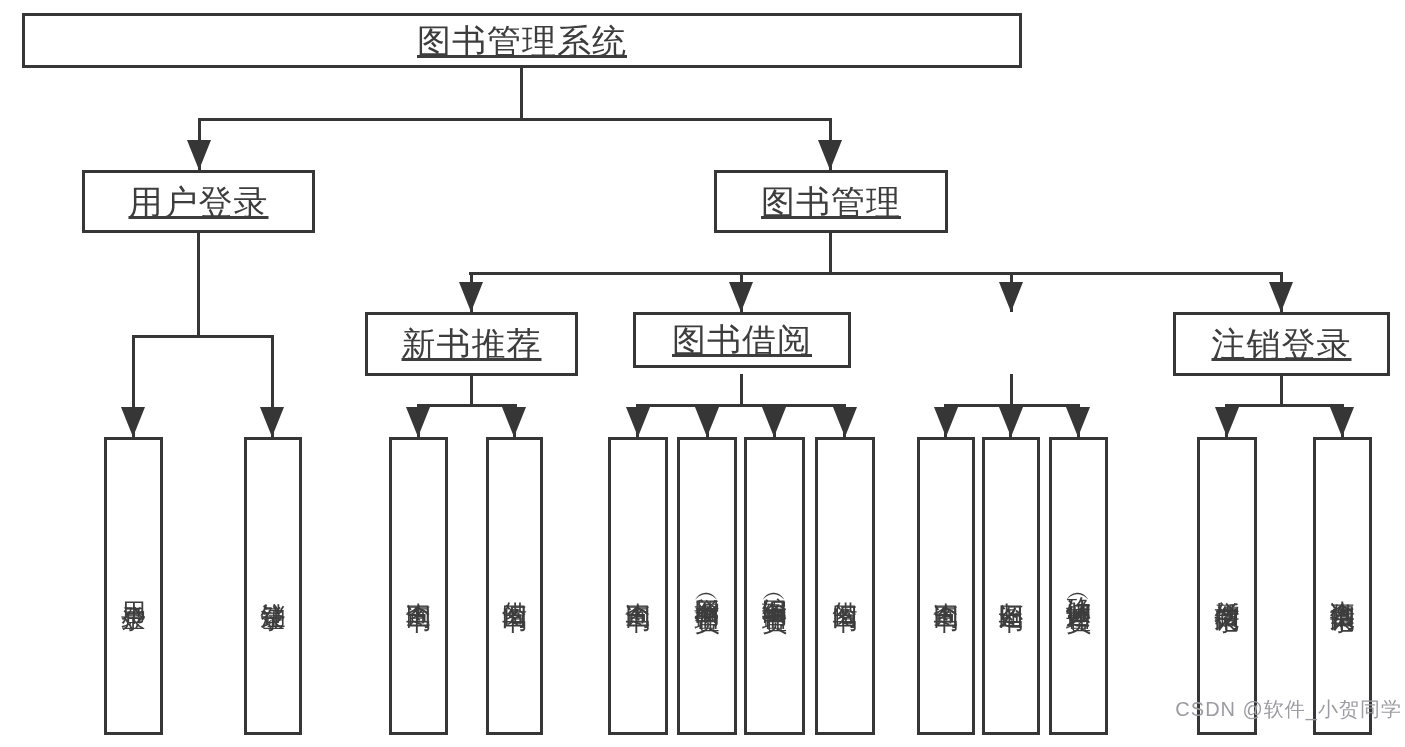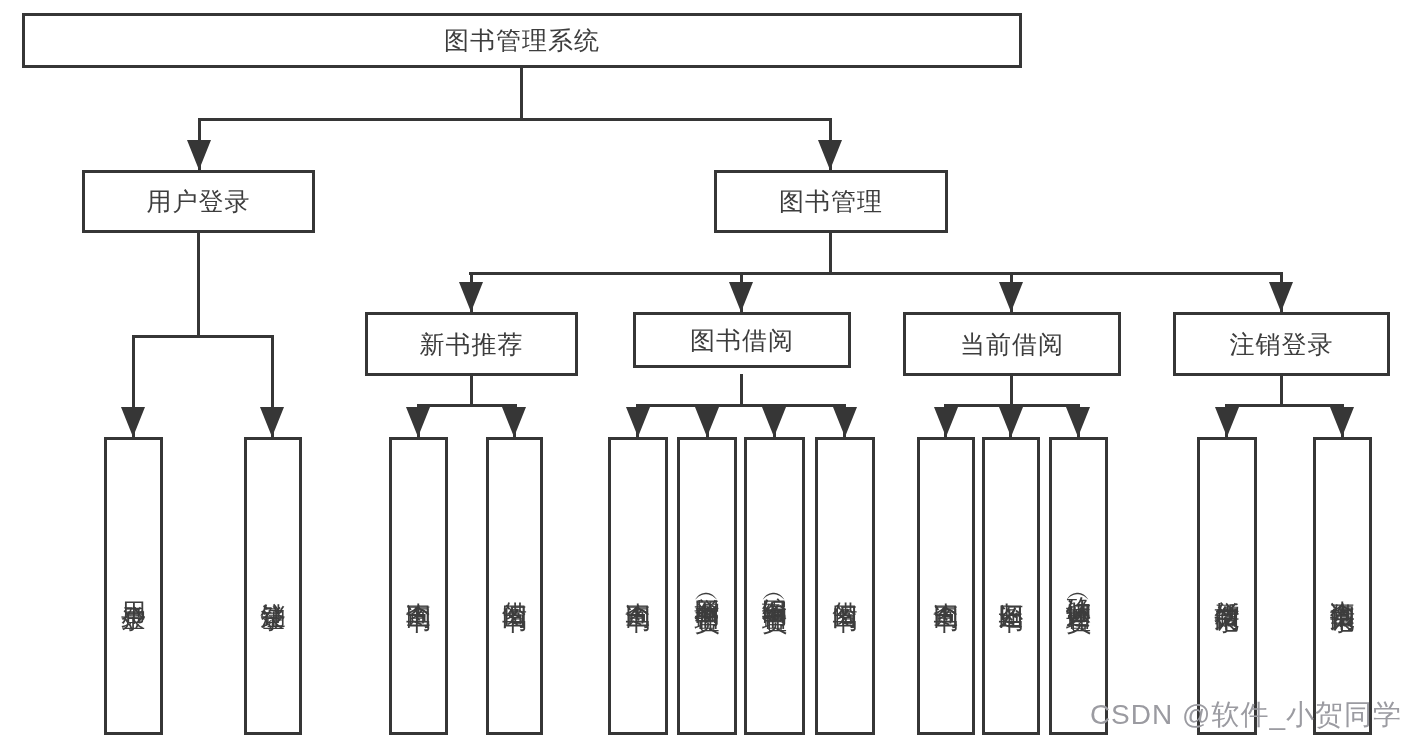--- a/index.html
+++ b/index.html
@@ -34,40 +34,41 @@
   .node {
     position: absolute;
     background: var(--background);
     border: 3px solid var(--line);
     display: flex;
     align-items: center;
     justify-content: center;
     color: var(--text);
   }
   .node .lbl {
-    font-size: 25px;
+    font-size: 34px;
     letter-spacing: 1px;
     white-space: nowrap;
     line-height: 1;
+    text-decoration: underline;
   }
   .leaf { top: 437px; height: 298px; }
   .leaf .vtxt {
     writing-mode: vertical-rl;
     text-orientation: mixed;
     font-size: 25px;
     line-height: 1;
     letter-spacing: 2px;
     color: var(--text);
   }
 
   .watermark {
     position: absolute;
     top: 696px;
     right: 3px;
-    font-size: 28px;
+    font-size: 20px;
     letter-spacing: 1px;
     color: var(--watermark);
     white-space: nowrap;
     z-index: 10;
   }
 </style>
 </head>
 <body>
 
 <div class="canvas">
@@ -141,23 +142,20 @@
   <div class="node" style="left:365px; top:312px; width:213px; height:64px">
     <span class="lbl">新书推荐</span>
   </div>
 
   <div class="node" style="left:714px; top:170px; width:234px; height:63px">
     <span class="lbl">图书管理</span>
   </div>
   <div class="node" style="left:633px; top:312px; width:218px; height:56px">
     <span class="lbl">图书借阅</span>
   </div>
-  <div class="node" style="left:903px; top:312px; width:218px; height:64px">
-    <span class="lbl">当前借阅</span>
-  </div>
   <div class="node" style="left:1173px; top:312px; width:217px; height:64px">
     <span class="lbl">注销登录</span>
   </div>
 
   <div class="node leaf" style="left:104px; width:59px">
     <span class="vtxt">用户登录</span>
   </div>
   <div class="node leaf" style="left:244px; width:58px">
     <span class="vtxt">注销登录</span>
   </div>

